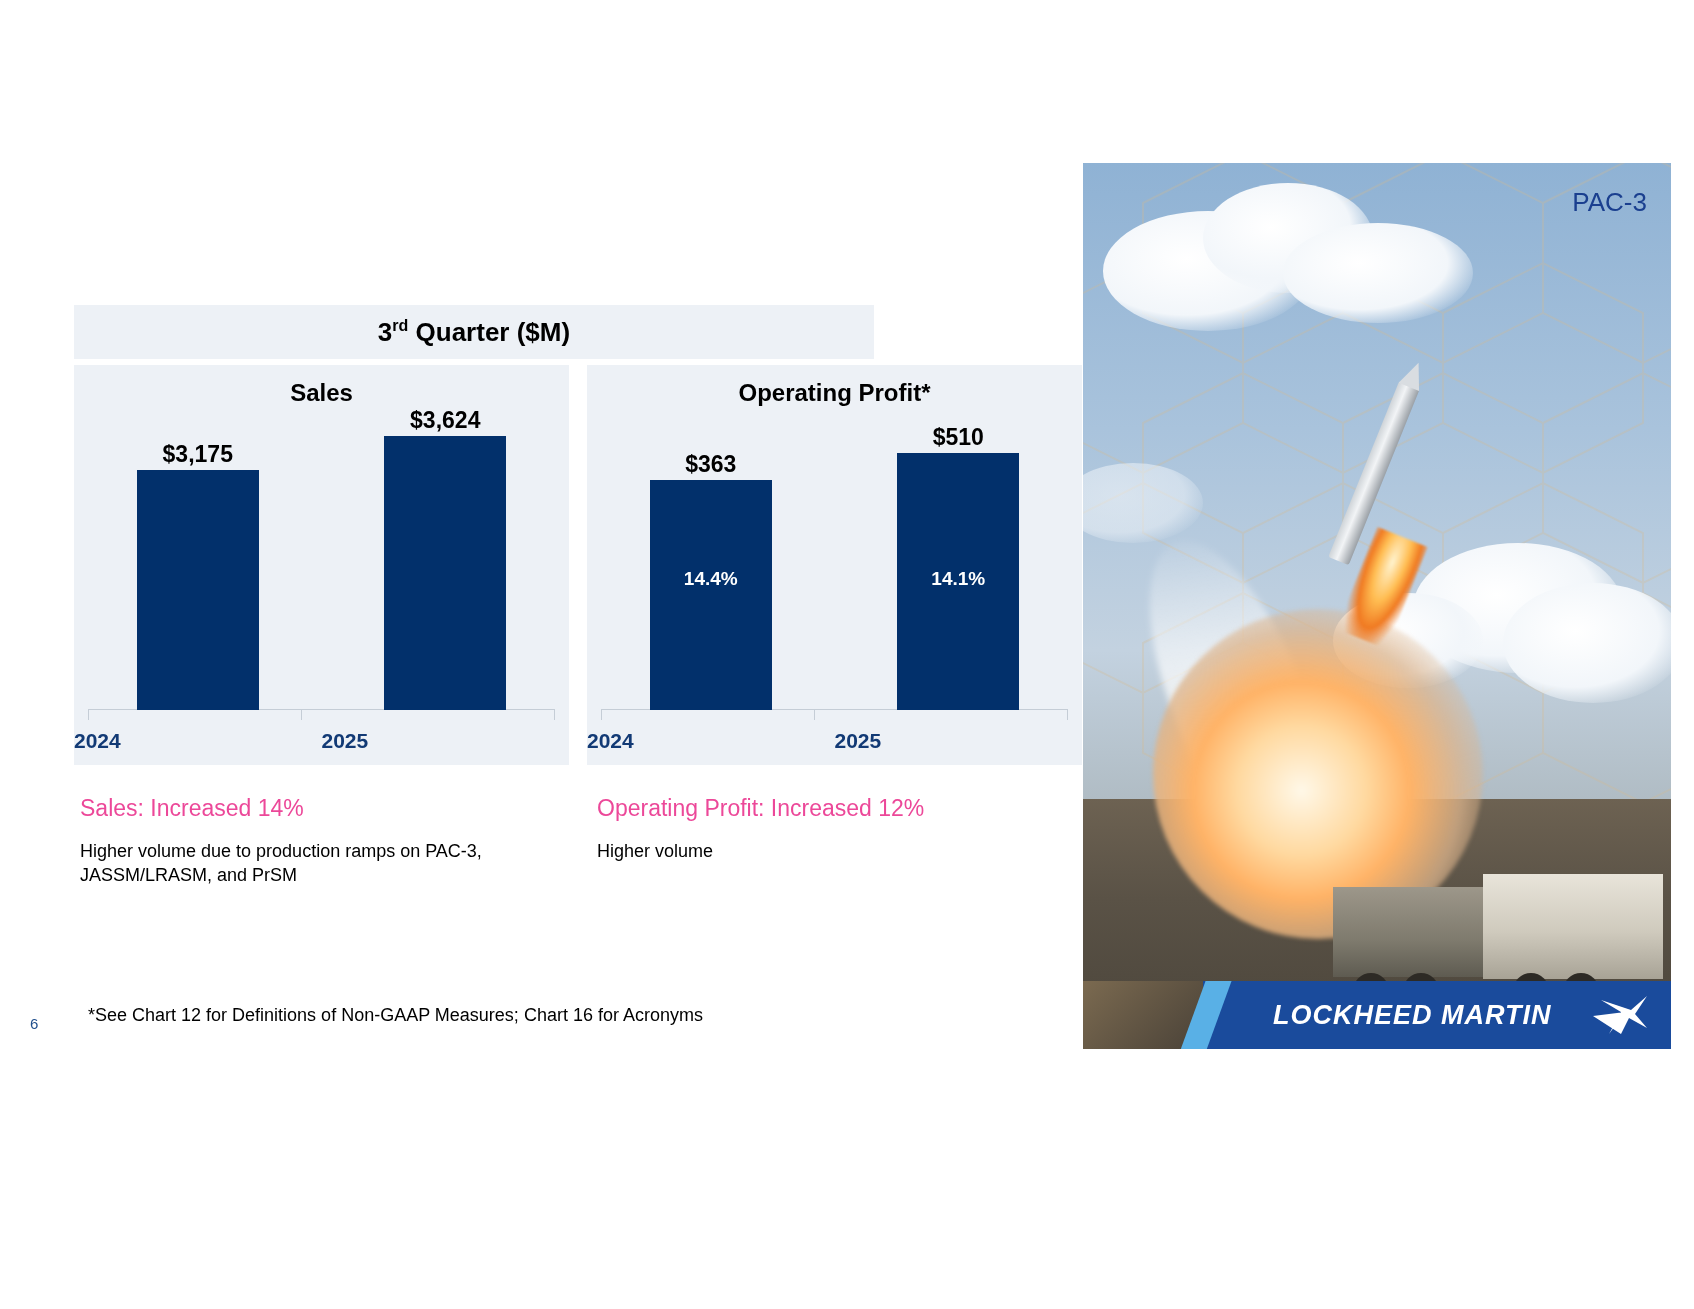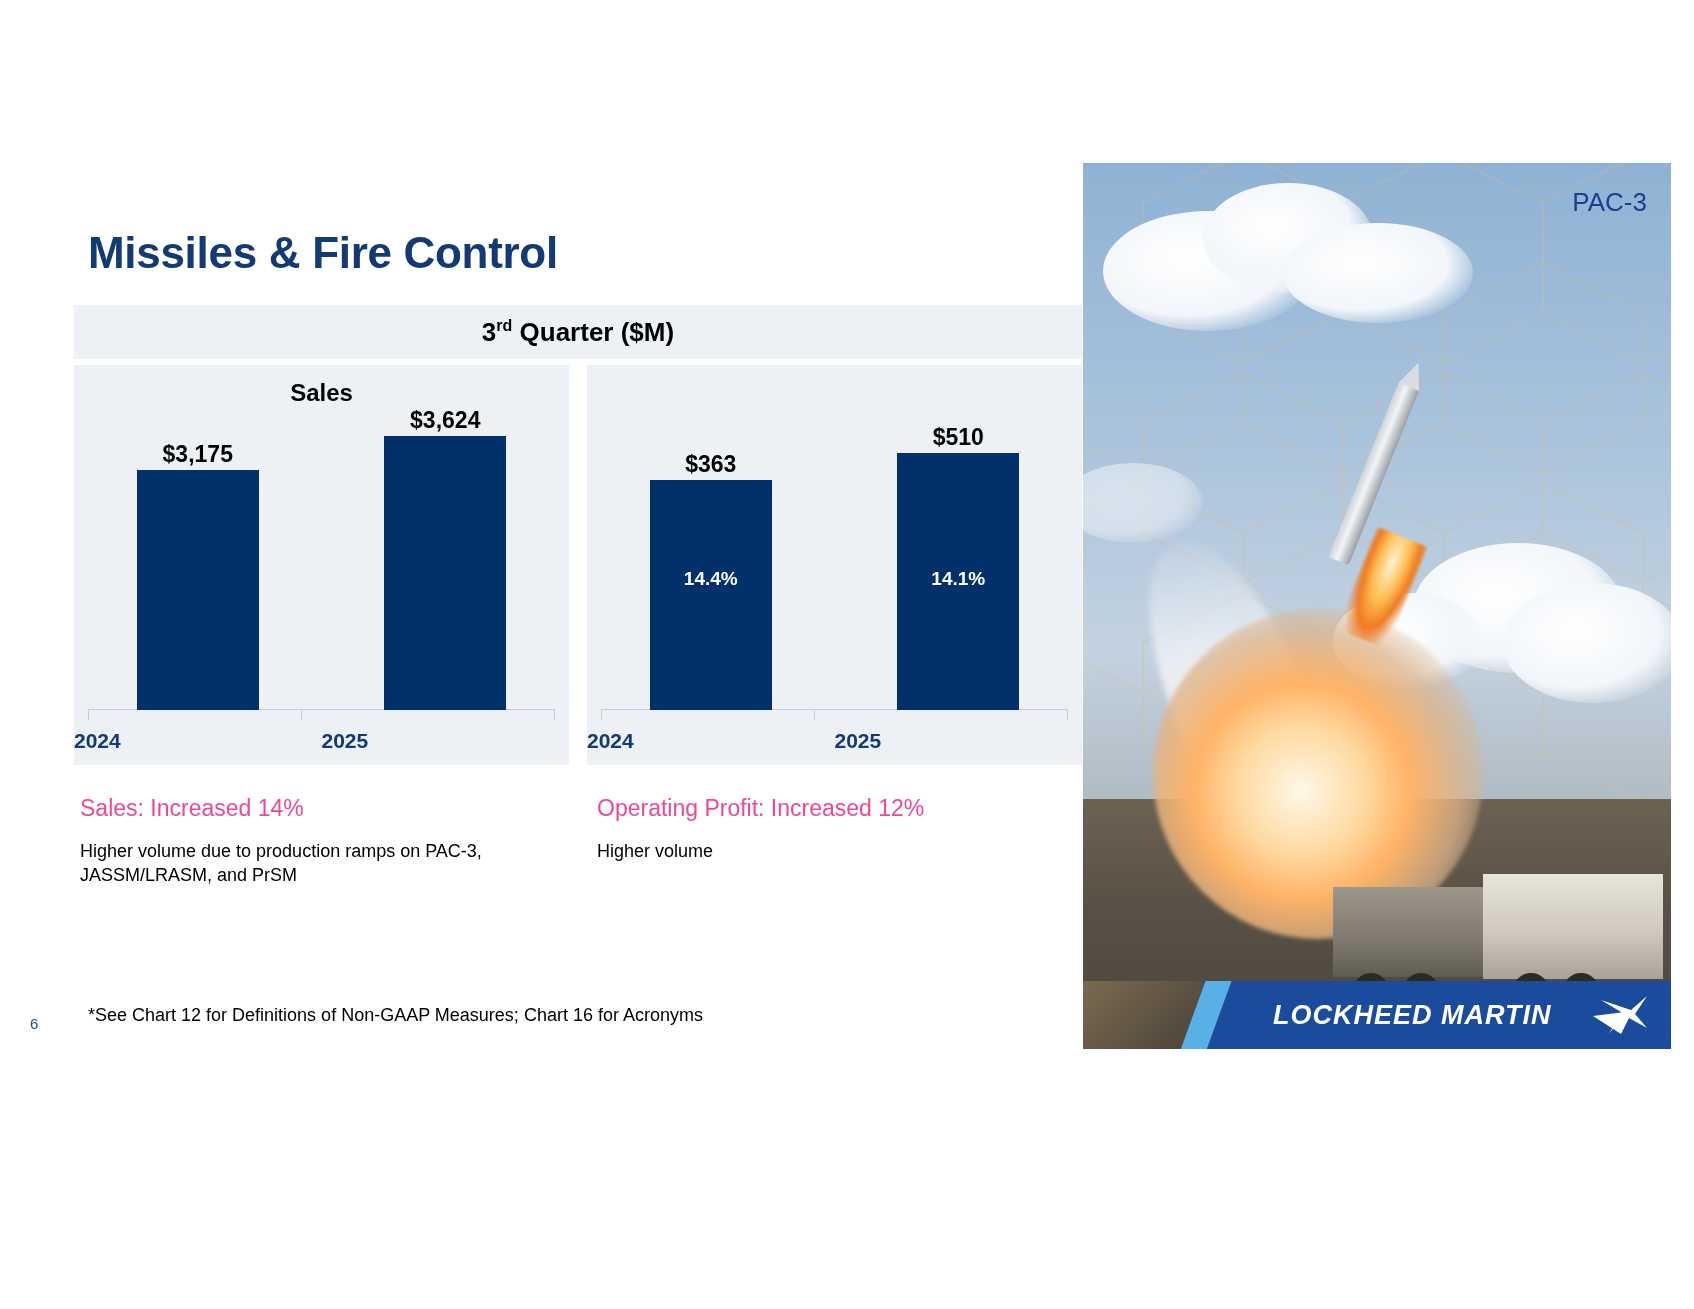--- a/index.html
+++ b/index.html
@@ -13,21 +13,21 @@
 
   
   .title {
     position: absolute; left: 88px; top: 228px;
     font-size: 44px; font-weight: bold; color: #123a75;
     letter-spacing: -0.3px;
   }
 
   .qtr-header {
     position: absolute; left: 74px; top: 305px;
-    width: 1008px; height: 54px;
+    width: 800px; height: 54px;
     background: #edf1f6;
     display: flex; align-items: center; justify-content: center;
   }
   .qtr-header-text {
     font-size: 26px; font-weight: bold; color: #000;
   }
   .qtr-header-text sup { font-size: 16px; vertical-align: super; line-height: 0; }
 
   .panels { position: absolute; left: 74px; top: 365px; width: 968px; height: 400px; }
   .panel {
@@ -176,21 +176,20 @@
     color: #fff; font-size: 27px; font-weight: bold;
     font-style: italic; letter-spacing: 1px;
   }
   .logo-star { position: absolute; right: 22px; top: 50%; transform: translateY(-50%); }
 </style>
 </head>
 <body>
 
 <div class="slide">
 
-  <div class="title">Missiles &amp; Fire Control</div>
 
   <div class="qtr-header">
     <div class="qtr-header-text">
       <span>3</span><sup>rd</sup><span> Quarter ($M)</span>
     </div>
   </div>
 
   <div class="panels">
 
     <div class="panel left">
@@ -212,20 +211,21 @@
 
       <div style="position:absolute;left:0;bottom:0;width:50%;">
         <div class="cat-label">2024</div>
       </div>
       <div style="position:absolute;left:50%;bottom:0;width:50%;">
         <div class="cat-label">2025</div>
       </div>
     </div>
 
     <div class="panel right">
+      <div class="panel-title">Operating Profit*</div>
 
       <div class="axis-line"></div>
       <div class="axis-tick" style="left:14px;"></div>
       <div class="axis-tick" style="left:227px;"></div>
       <div class="axis-tick" style="right:14px;"></div>
 
       <div class="bar-group g1">
         <div class="bar-value" style="bottom:232px;">$363</div>
         <div class="bar" style="height:230px;"></div>
         <div class="bar-margin" style="bottom:120px;">14.4%</div>

